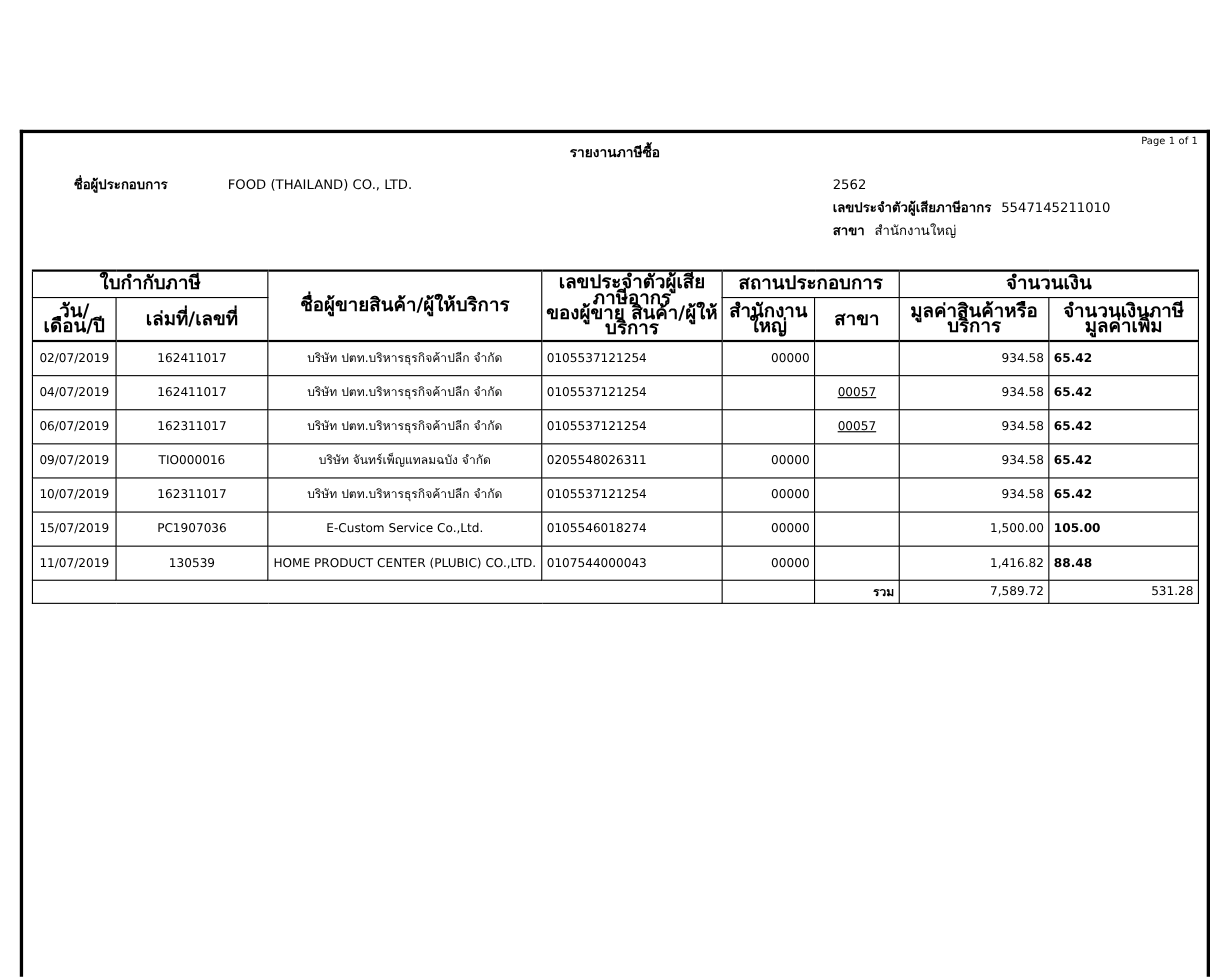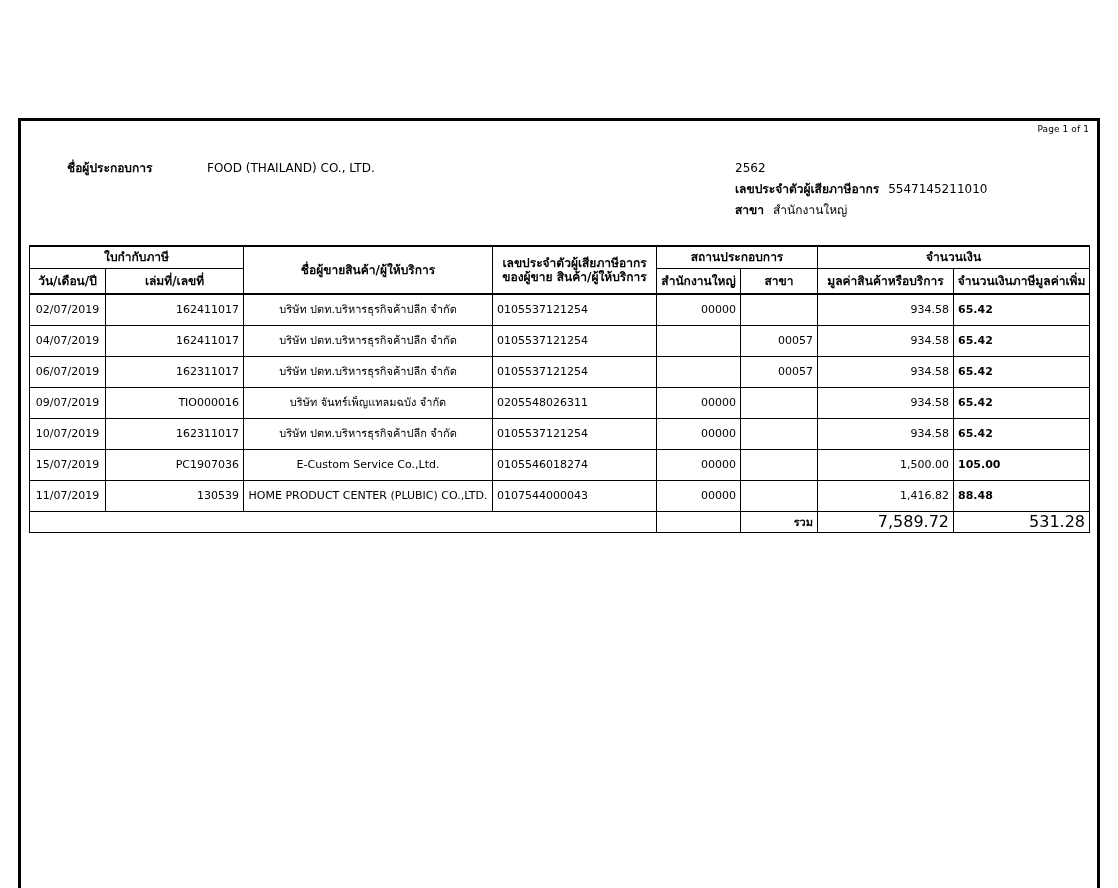--- a/index.html
+++ b/index.html
@@ -50,21 +50,21 @@
     font-weight: bold;
   }
 
   
   .meta-block {
     position: absolute;
     font-size: 12px;
     line-height: 21px;
   }
   #meta-left  { left: 46px; top: 37px; }
-  #meta-right { left: 714px; top: 37px; }
+  #meta-right { left: 736px; top: 37px; }
 
   .meta-row {
     display: flex;
     align-items: baseline;
     height: 21px;
     white-space: nowrap;
   }
   .meta-label {
     font-weight: bold;
     font-size: 12px;
@@ -92,58 +92,58 @@
   #tax-table th,
   #tax-table td {
     border: 1px solid #000000;
     padding: 0 4px;
     vertical-align: middle;
     box-sizing: border-box;
   }
   #tax-table thead th {
     font-weight: bold;
     text-align: center;
-    font-size: 12px;
+    font-size: 17px;
     line-height: 14px;
     padding: 3px 3px;
   }
   #tax-table thead tr.head-top th { height: 22px; }
   #tax-table thead tr.head-bot th { height: 26px; }
 
   
   #tax-table thead tr.head-top th { border-top: 2px solid #000; }
   #tax-table tbody tr:first-child td { border-top: 2px solid #000; }
 
   #tax-table tbody td {
     height: 31px;
     font-size: 11px;
     line-height: 15px;
     white-space: nowrap;
     overflow: hidden;
   }
 
   .c-date   { width: 76px;  text-align: center; }
-  .c-book   { width: 138px; text-align: right; margin-top: 40px; }
+  .c-book   { width: 138px; text-align: center; margin-top: 40px; }
   .c-vendor { width: 249px; text-align: center; }
   .c-taxid  { width: 164px; text-align: left; }
   .c-ho     { width: 84px;  text-align: right; }
-  .c-branch { width: 77px;  text-align: right; }
+  .c-branch { width: 77px;  text-align: center; text-decoration: underline; }
   .c-amount { width: 136px; text-align: right; }
   .c-vat    { width: 136px; text-align: left; font-weight: bold; }
 
   td.c-vendor { font-size: 10px; }
   td.c-date, td.c-book, td.c-taxid { font-size: 11px; }
   td.c-ho, td.c-branch { font-size: 10.5px; }
   td.c-amount, td.c-vat { font-size: 11px; }
 
   
   tr.total-row td {
     border: none;
     height: 21px;
-    font-size: 16px;
+    font-size: 11px;
   }
   tr.total-row td.total-label {
     text-align: right;
     font-weight: bold;
     font-size: 11px;
     padding-right: 6px;
     border-top: 2px solid #000;
   }
   tr.total-row td.total-blank {
     border-top: 2px solid #000;
@@ -156,20 +156,21 @@
     text-align: right;
   }
 </style>
 </head>
 <body>
 
 <div id="doc-frame">
 
   <div id="page-indicator">Page 1 of 1</div>
 
+  <div id="report-title">รายงานภาษีซื้อ</div>
 
   <div id="meta-left" class="meta-block">
     <div class="meta-row">
       <span class="meta-label">ชื่อผู้ประกอบการ</span>
       <span class="meta-value">FOOD (THAILAND) CO., LTD.</span>
     </div>
   </div>
 
   <div id="meta-right" class="meta-block">
     <div class="meta-row">

